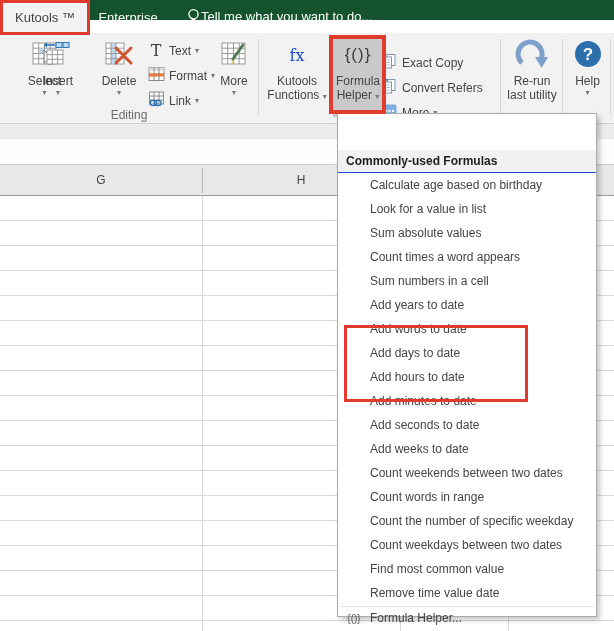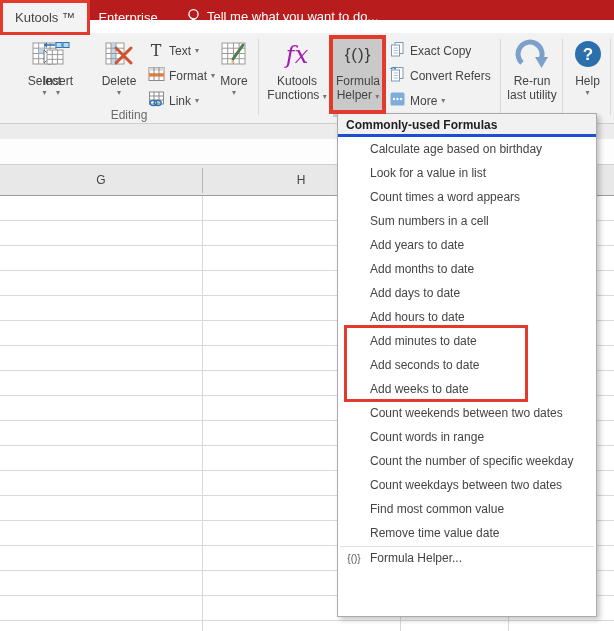--- a/index.html
+++ b/index.html
@@ -1,60 +1,60 @@
 <!DOCTYPE html>
 <html><head>
 <meta charset="utf-8">
 <style>
   * { margin:0; padding:0; box-sizing:border-box; }
   body { font-family:"Liberation Sans", sans-serif; background:#fff; }
   .stage { position:relative; width:614px; height:631px; overflow:hidden; background:#fff; }
 
   
-  .titlebar { position:absolute; left:0; top:0; width:614px; height:20px; background:#b91c1c; }
+  .titlebar { position:absolute; left:0; top:0; width:614px; height:20px; background:#14532d; }
   .tab { position:absolute; top:2px; height:31px; display:flex; align-items:center; justify-content:center;
          font-size:13px; color:#fff; cursor:default; }
   .tab.active { background:#f3f3f3; color:#444; }
-  .tellme { position:absolute; left:186px; top:0; height:33px; display:flex; align-items:center; gap:6px;
+  .tellme { position:absolute; left:186px; top:0; height:33px; display:flex; align-items:center; gap:0;
             color:#fff; font-size:13px; }
 
   
   .ribbon { position:absolute; left:0; top:33px; width:614px; height:91px; background:#f2f2f2;
             border-bottom:1px solid #cfcfcf; }
   .vsep { position:absolute; top:6px; height:76px; width:1px; background:#d9d9d9; }
   .bigbtn { position:absolute; top:3px; height:81px; display:flex; flex-direction:column; align-items:center;
             font-size:12px; color:#444; }
   .bigbtn .bicon { height:38px; display:flex; align-items:center; justify-content:center; }
   .bigbtn .blabel { line-height:14px; }
   .caret { font-size:8px; color:#777; line-height:9px; }
   .smallcol { position:absolute; top:5px; display:flex; flex-direction:column; }
   .smallbtn { height:25px; display:flex; align-items:center; gap:4px; font-size:12px; color:#444; }
   .groupname { position:absolute; left:0; bottom:1px; width:258px; text-align:center; font-size:12px; color:#6a6a6a; }
   .fh-btn { background:#c9c9c9; }
-  .fx-glyph { font-family:"DejaVu Serif", serif; font-style:italic; font-size:24px; color:#a21caf; }
+  .fx-glyph { font-family:"DejaVu Serif", serif; font-size:16px; color:#1d4ed8; }
   .curly-glyph { font-size:17px; color:#3d3d3d; letter-spacing:1px; }
 
   
   .strip1 { position:absolute; left:0; top:124px; width:614px; height:15px; background:#ececec; }
   .formulabar { position:absolute; left:0; top:139px; width:614px; height:26px; background:#fdfdfd;
                 border-bottom:1px solid #d0d0d0; }
   .colheaders { position:absolute; left:0; top:165px; width:614px; height:31px; background:#e8e8e8;
                 border-bottom:1px solid #9c9c9c; }
   .colheaders .collabel { position:absolute; top:0; height:30px; line-height:30px; text-align:center;
                           font-size:12px; color:#444; }
   .colheaders .hsep { position:absolute; top:3px; height:25px; width:1px; background:#b5b5b5; }
   .grid { position:absolute; left:0; top:196px; width:614px; height:435px; background:#fff;
           background-image:repeating-linear-gradient(to bottom, transparent 0 24px, #d9d9d9 24px 25px); }
   .vline { position:absolute; top:0; bottom:0; width:1px; background:#d9d9d9; }
 
   
   .menu { position:absolute; left:337px; top:113px; width:260px; height:504px; background:#fff;
           border:1px solid #ababab; box-shadow:3px 3px 5px rgba(0,0,0,.22); z-index:10; }
-  .menu-header { height:23px; line-height:23px; background:#f1f1f1; border-bottom:3px solid #1d4ed8;
-                 font-weight:bold; font-size:12px; color:#1e1e1e; padding-left:8px; }
+  .menu-header { height:23px; line-height:23px; background:#f1f1f1; border-bottom:1px solid #1d4ed8;
+                 font-weight:bold; font-size:12px; color:#1e1e1e; padding-left:8px;margin-top:36px; }
   .menu-item { height:24px; line-height:24px; font-size:12px; color:#444; padding-left:32px; cursor:default; }
   .menu-sep { border-top:1px solid #e2e2e2; margin:1px 2px; }
   .menu-footer { position:relative; height:21px; line-height:21px; font-size:12px; color:#444; padding-left:32px; }
   .menu-footer .ficon { position:absolute; left:2px; top:0; width:28px; text-align:center;
                         font-size:10px; color:#555; letter-spacing:0; }
 
   
   .redbox { position:absolute; border:3px solid #e23b2e; z-index:30; pointer-events:none; }
 </style>
 </head>
@@ -182,21 +182,21 @@
       <span class="blabel">Kutools</span>
       <span class="blabel"><span>Functions</span> <span class="caret">▾</span></span>
     </div>
 
     <div class="bigbtn fh-btn" style="left:333px;width:50px;">
       <span class="bicon curly-glyph">{()}</span>
       <span class="blabel">Formula</span>
       <span class="blabel"><span>Helper</span> <span class="caret">▾</span></span>
     </div>
 
-    <div class="smallcol" style="left:388px;width:112px;">
+    <div class="smallcol" style="left:380px;width:112px;margin-top:12px;">
       <div class="smallbtn">
         <span style="width:18px;text-align:center;">
           <svg width="16" height="17" viewBox="0 0 16 17">
             <rect x="6" y="1.5" width="8" height="11" fill="#fff" stroke="#7f98b3"></rect>
             <rect x="2.5" y="4" width="8" height="11" fill="#fff" stroke="#7f98b3"></rect>
             <path d="M4.5 7 H9 M4.5 9.5 H9 M4.5 12 H9" stroke="#aebfd2"></path>
           </svg>
         </span>
         <span>Exact Copy</span>
       </div>
@@ -254,24 +254,25 @@
     <span class="vsep" style="left:610px;"></span>
 
     <div class="groupname">Editing</div>
   </div>
 
   <div class="menu">
     <div class="menu-header">Commonly-used Formulas</div>
     <div id="menu-items">
         <div class="menu-item">Calculate age based on birthday</div>
         <div class="menu-item">Look for a value in list</div>
+        <div class="menu-item">Sum absolute values</div>
         <div class="menu-item">Count times a word appears</div>
         <div class="menu-item">Sum numbers in a cell</div>
         <div class="menu-item">Add years to date</div>
-        <div class="menu-item">Add months to date</div>
+        <div class="menu-item">Add words to date</div>
         <div class="menu-item">Add days to date</div>
         <div class="menu-item">Add hours to date</div>
         <div class="menu-item">Add minutes to date</div>
         <div class="menu-item">Add seconds to date</div>
         <div class="menu-item">Add weeks to date</div>
         <div class="menu-item">Count weekends between two dates</div>
         <div class="menu-item">Count words in range</div>
         <div class="menu-item">Count the number of specific weekday</div>
         <div class="menu-item">Count weekdays between two dates</div>
         <div class="menu-item">Find most common value</div>

